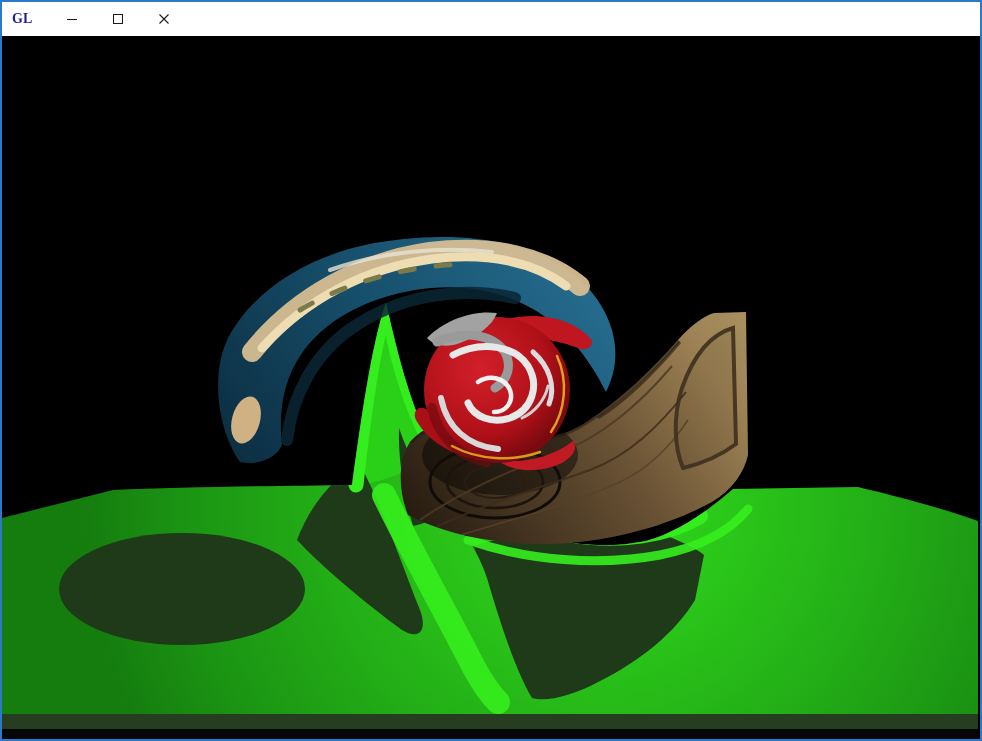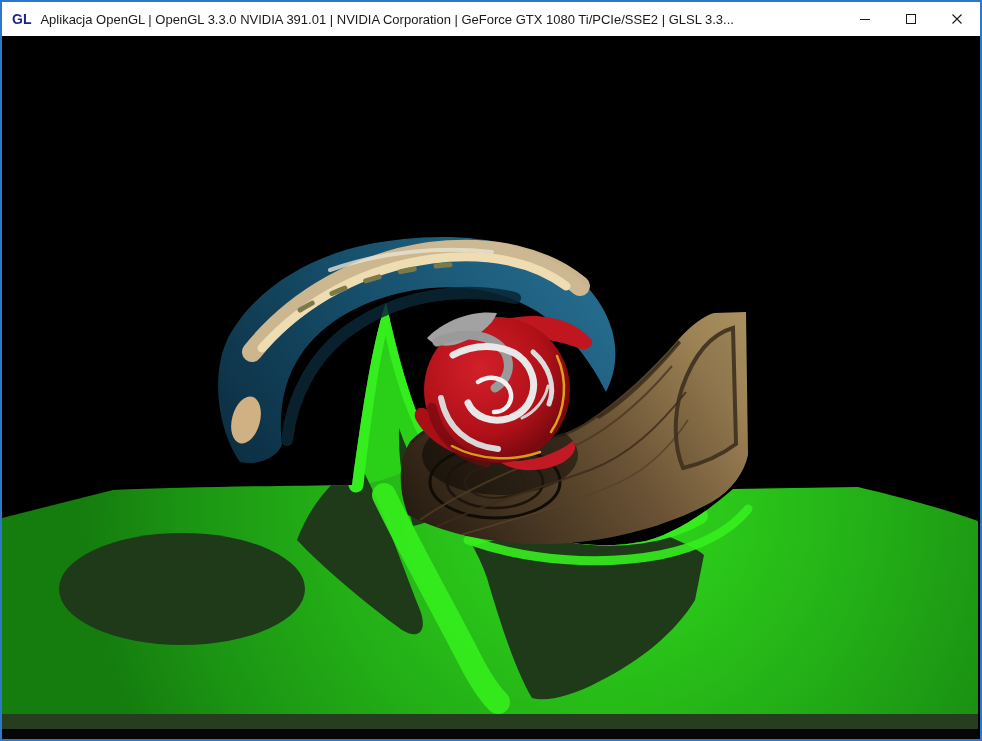--- a/index.html
+++ b/index.html
@@ -5,21 +5,21 @@
   html,body{margin:0;padding:0;background:#888;font-family:"Liberation Sans",sans-serif;}
   .window{
     position:relative;width:982px;height:741px;box-sizing:border-box;
     border:2px solid #2c79cc;background:#000;overflow:hidden;
   }
   .titlebar{
     height:34px;background:#ffffff;display:flex;align-items:center;
     padding-left:10px;box-sizing:border-box;user-select:none;
   }
   .app-icon{
-    font-family:Liberation Sans, sans-serif;font-weight:bold;font-size:14px;
+    font-family:Liberation Serif, serif;font-weight:bold;font-size:14px;
     color:#1f1f8f;margin-right:9px;letter-spacing:0px;flex:0 0 auto;
   }
   .title{
     font-size:13px;color:#1a1a1a;white-space:nowrap;overflow:hidden;
     text-overflow:clip;flex:1 1 auto;
   }
   .controls{display:flex;align-self:stretch;margin-left:8px;flex:0 0 auto;}
   .tb-btn{width:46px;height:34px;display:flex;align-items:center;justify-content:center;cursor:default;}
   .min-glyph{width:10px;height:1px;background:#1a1a1a;}
   .max-glyph{width:8px;height:8px;border:1px solid #1a1a1a;}
@@ -27,21 +27,20 @@
   .client{width:978px;height:703px;background:#000;position:relative;}
   .client svg{display:block;width:978px;height:703px;}
 </style>
 </head>
 <body>
 
 <div class="window">
 
   <div class="titlebar">
     <span class="app-icon">GL</span>
-    <span class="title">Aplikacja OpenGL | OpenGL 3.3.0 NVIDIA 391.01 | NVIDIA Corporation | GeForce GTX 1080 Ti/PCIe/SSE2 | GLSL 3.3...</span>
     <div class="controls">
       <div class="tb-btn">
         <div class="min-glyph"></div>
       </div>
       <div class="tb-btn">
         <div class="max-glyph"></div>
       </div>
       <div class="tb-btn">
         <svg class="close-glyph" viewBox="0 0 10 10">
           <path d="M0.5,0.5 L9.5,9.5 M9.5,0.5 L0.5,9.5" stroke="#1a1a1a" stroke-width="1.1" fill="none"></path>

